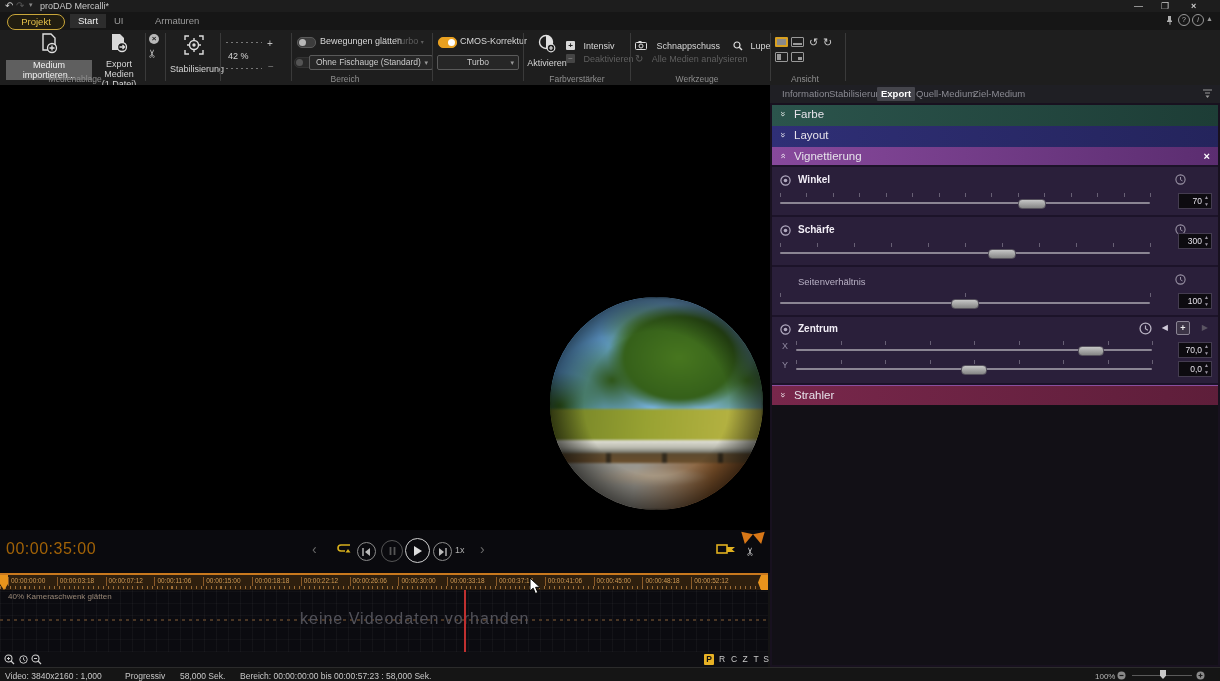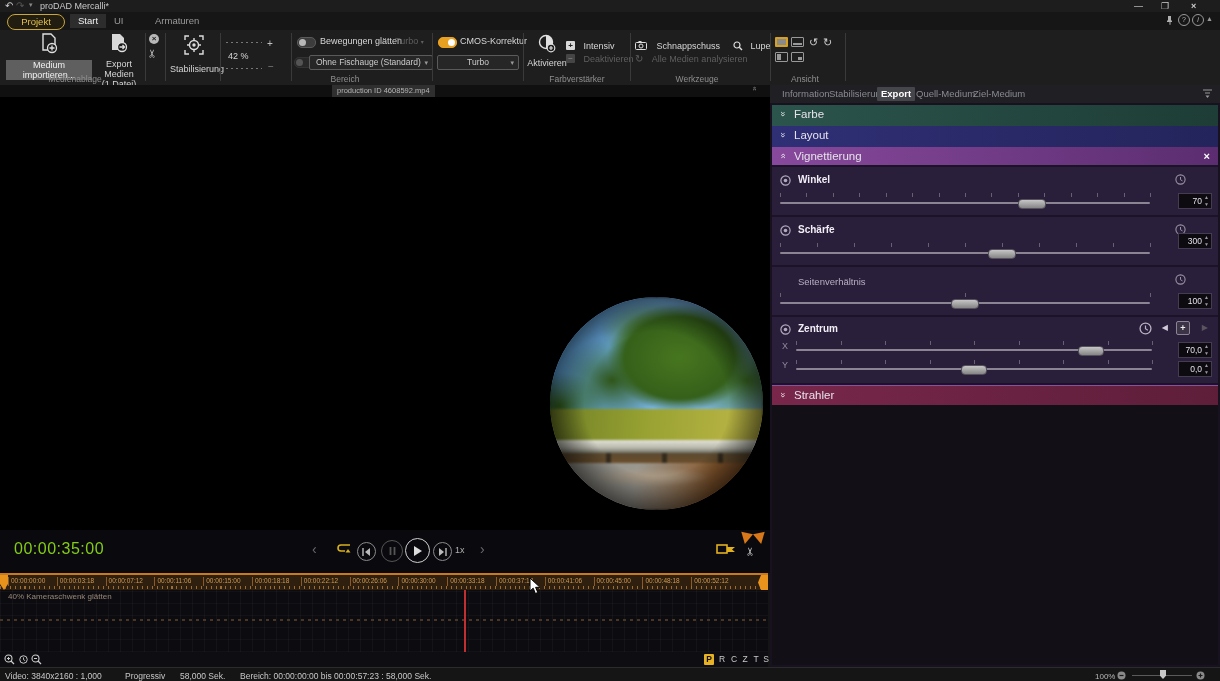--- a/index.html
+++ b/index.html
@@ -261,24 +261,20 @@
         <div style="position:absolute;right:1px;bottom:1px;width:4px;height:3px;background:#999;"></div>
       </div>
     <span class="abs" style="left:809px;top:6px;color:#cfcfcf;font-size:11px;">↺</span>
     <span class="abs" style="left:823px;top:6px;color:#cfcfcf;font-size:11px;">↻</span>
     <div class="abs grouplabel" style="left:770px;width:70px;">Ansicht</div>
 
     <div class="abs vsep" style="left:845px;"></div>
   </div>
 
   <div class="abs preview">
-    <div class="abs clipstrip">
-      <div class="abs cliptab">production ID 4608592.mp4</div>
-      <span class="abs" style="left:752px;top:-1px;color:#9a9a9a;font-size:8px;transform:rotate(-90deg);">»</span>
-    </div>
 
     <div class="abs circle">
       <div class="scene">
         <div style="position:absolute;left:0;top:0;width:213px;height:150px;background:linear-gradient(105deg,#5da5e2 0%,#79b6ea 45%,#8cc2f0 100%);"></div>
         <div style="position:absolute;left:-10px;top:0px;width:240px;height:160px;background:
           radial-gradient(ellipse 100px 75px at 58% 38%, #47761f 0%, #35601a 55%, rgba(53,96,26,0) 72%),
           radial-gradient(ellipse 90px 65px at 86% 52%, #3a6a1e 0%, rgba(58,106,30,0) 70%),
           radial-gradient(ellipse 75px 60px at 30% 52%, #2e5517 0%, rgba(46,85,23,0) 72%),
           radial-gradient(ellipse 60px 45px at 8% 68%, #336018 0%, rgba(51,96,24,0) 75%),
           radial-gradient(ellipse 70px 40px at 45% 20%, #52852a 0%, rgba(82,133,42,0) 70%);"></div>
@@ -483,21 +479,21 @@
     </div>
 
     <div class="sechdr" style="top:301px;background:linear-gradient(90deg,#78274b,#5e1e3a);">
       <span class="chev down">»</span>
       <span class="txt">Strahler</span>
     </div>
     <div class="abs" style="left:2px;top:320px;width:446px;height:260px;background:#121016;"></div>
   </div>
 
   <div class="abs transport">
-    <span class="abs" style="left:14px;top:10px;font-size:16px;color:#84cc16;letter-spacing:.5px;">00:00:35:00</span>
+    <span class="abs" style="left:6px;top:10px;font-size:16px;color:#a16207;letter-spacing:.5px;">00:00:35:00</span>
 
     <span class="abs" style="left:312px;top:11px;color:#6a6a6a;font-size:14px;">‹</span>
     <span class="abs" style="left:336px;top:12px;">
       <svg width="16" height="12" viewBox="0 0 16 12">
           <path d="M14 3H5a3 3 0 0 0 0 6h4" fill="none" stroke="#d8b01c" stroke-width="1.6"></path>
           <path d="M10.5 6.5L14 9l-3.5 2.5z" fill="#d8b01c" transform="rotate(-90 12 9)"></path>
         </svg>
     </span>
     <div class="circbtn" style="left:357px;top:542px;position:absolute;width:17px;height:17px;border:1px solid #8a8a8a;top:12px;">
       <svg width="9" height="8" viewBox="0 0 9 8">
@@ -555,20 +551,21 @@
         <span class="rlabel" style="left: 691.2px;">00:00:52:12</span>
       </div>
     <div class="rulerticks"></div>
     <div class="abs" style="left:0;top:0;width:8px;height:15px;background:#e8941c;clip-path:polygon(0 0,100% 0,100% 60%,50% 100%,0 60%);"></div>
     <div class="abs" style="left:758px;top:0;width:10px;height:15px;background:#e8941c;clip-path:polygon(30% 0,100% 0,100% 100%,30% 100%,0 50%);"></div>
   </div>
 
   <div class="abs trackarea">
     <span class="abs" style="left:8px;top:2px;font-size:8px;color:#998877;">40% Kameraschwenk glätten</span>
     <div class="dotline"></div>
+    <span class="emptymsg">keine Videodaten vorhanden</span>
     <div class="playhead"></div>
   </div>
 
   <svg class="abs" style="left:529px;top:577px;" width="13" height="18" viewBox="0 0 13 18">
     <path d="M1 1v13l3.2-2.8 2.2 5.3 2.4-1-2.2-5.2H11z" fill="#fff" stroke="#000" stroke-width="1"></path>
   </svg>
 
   <div class="abs bottomrow">
     <span class="abs" style="left:4px;top:2px;">
       <svg width="11" height="11" viewBox="0 0 11 11">

